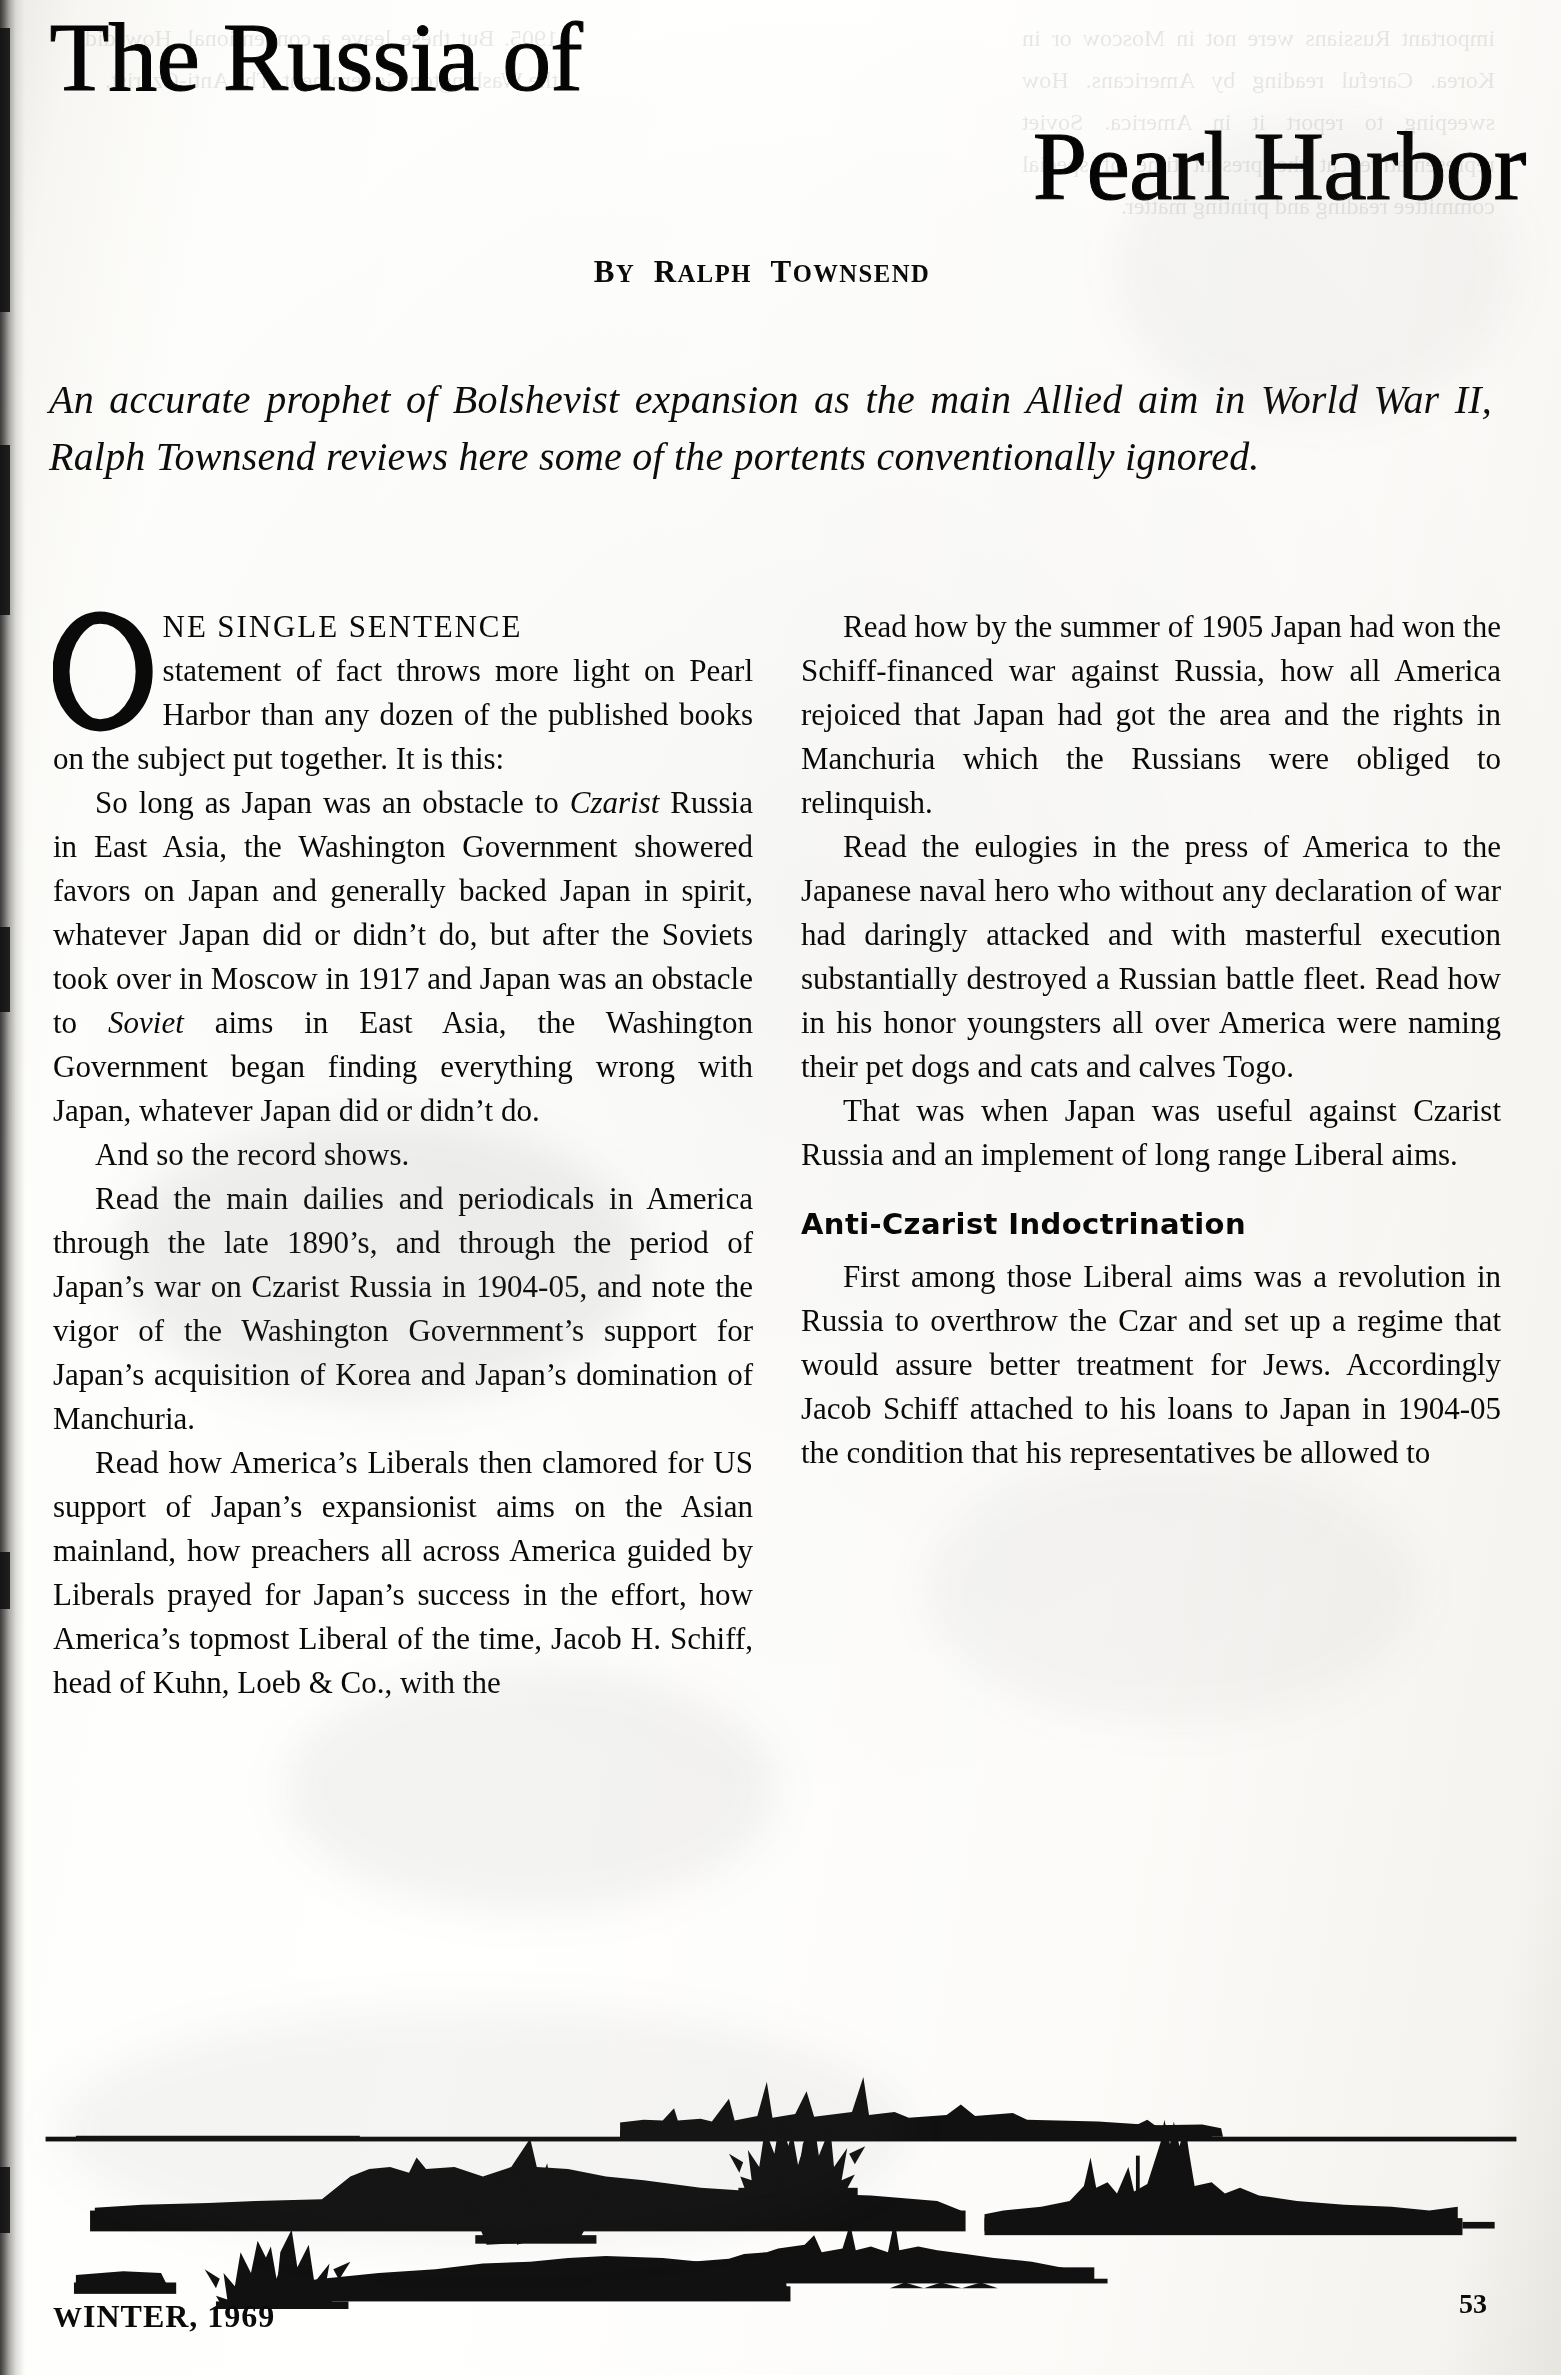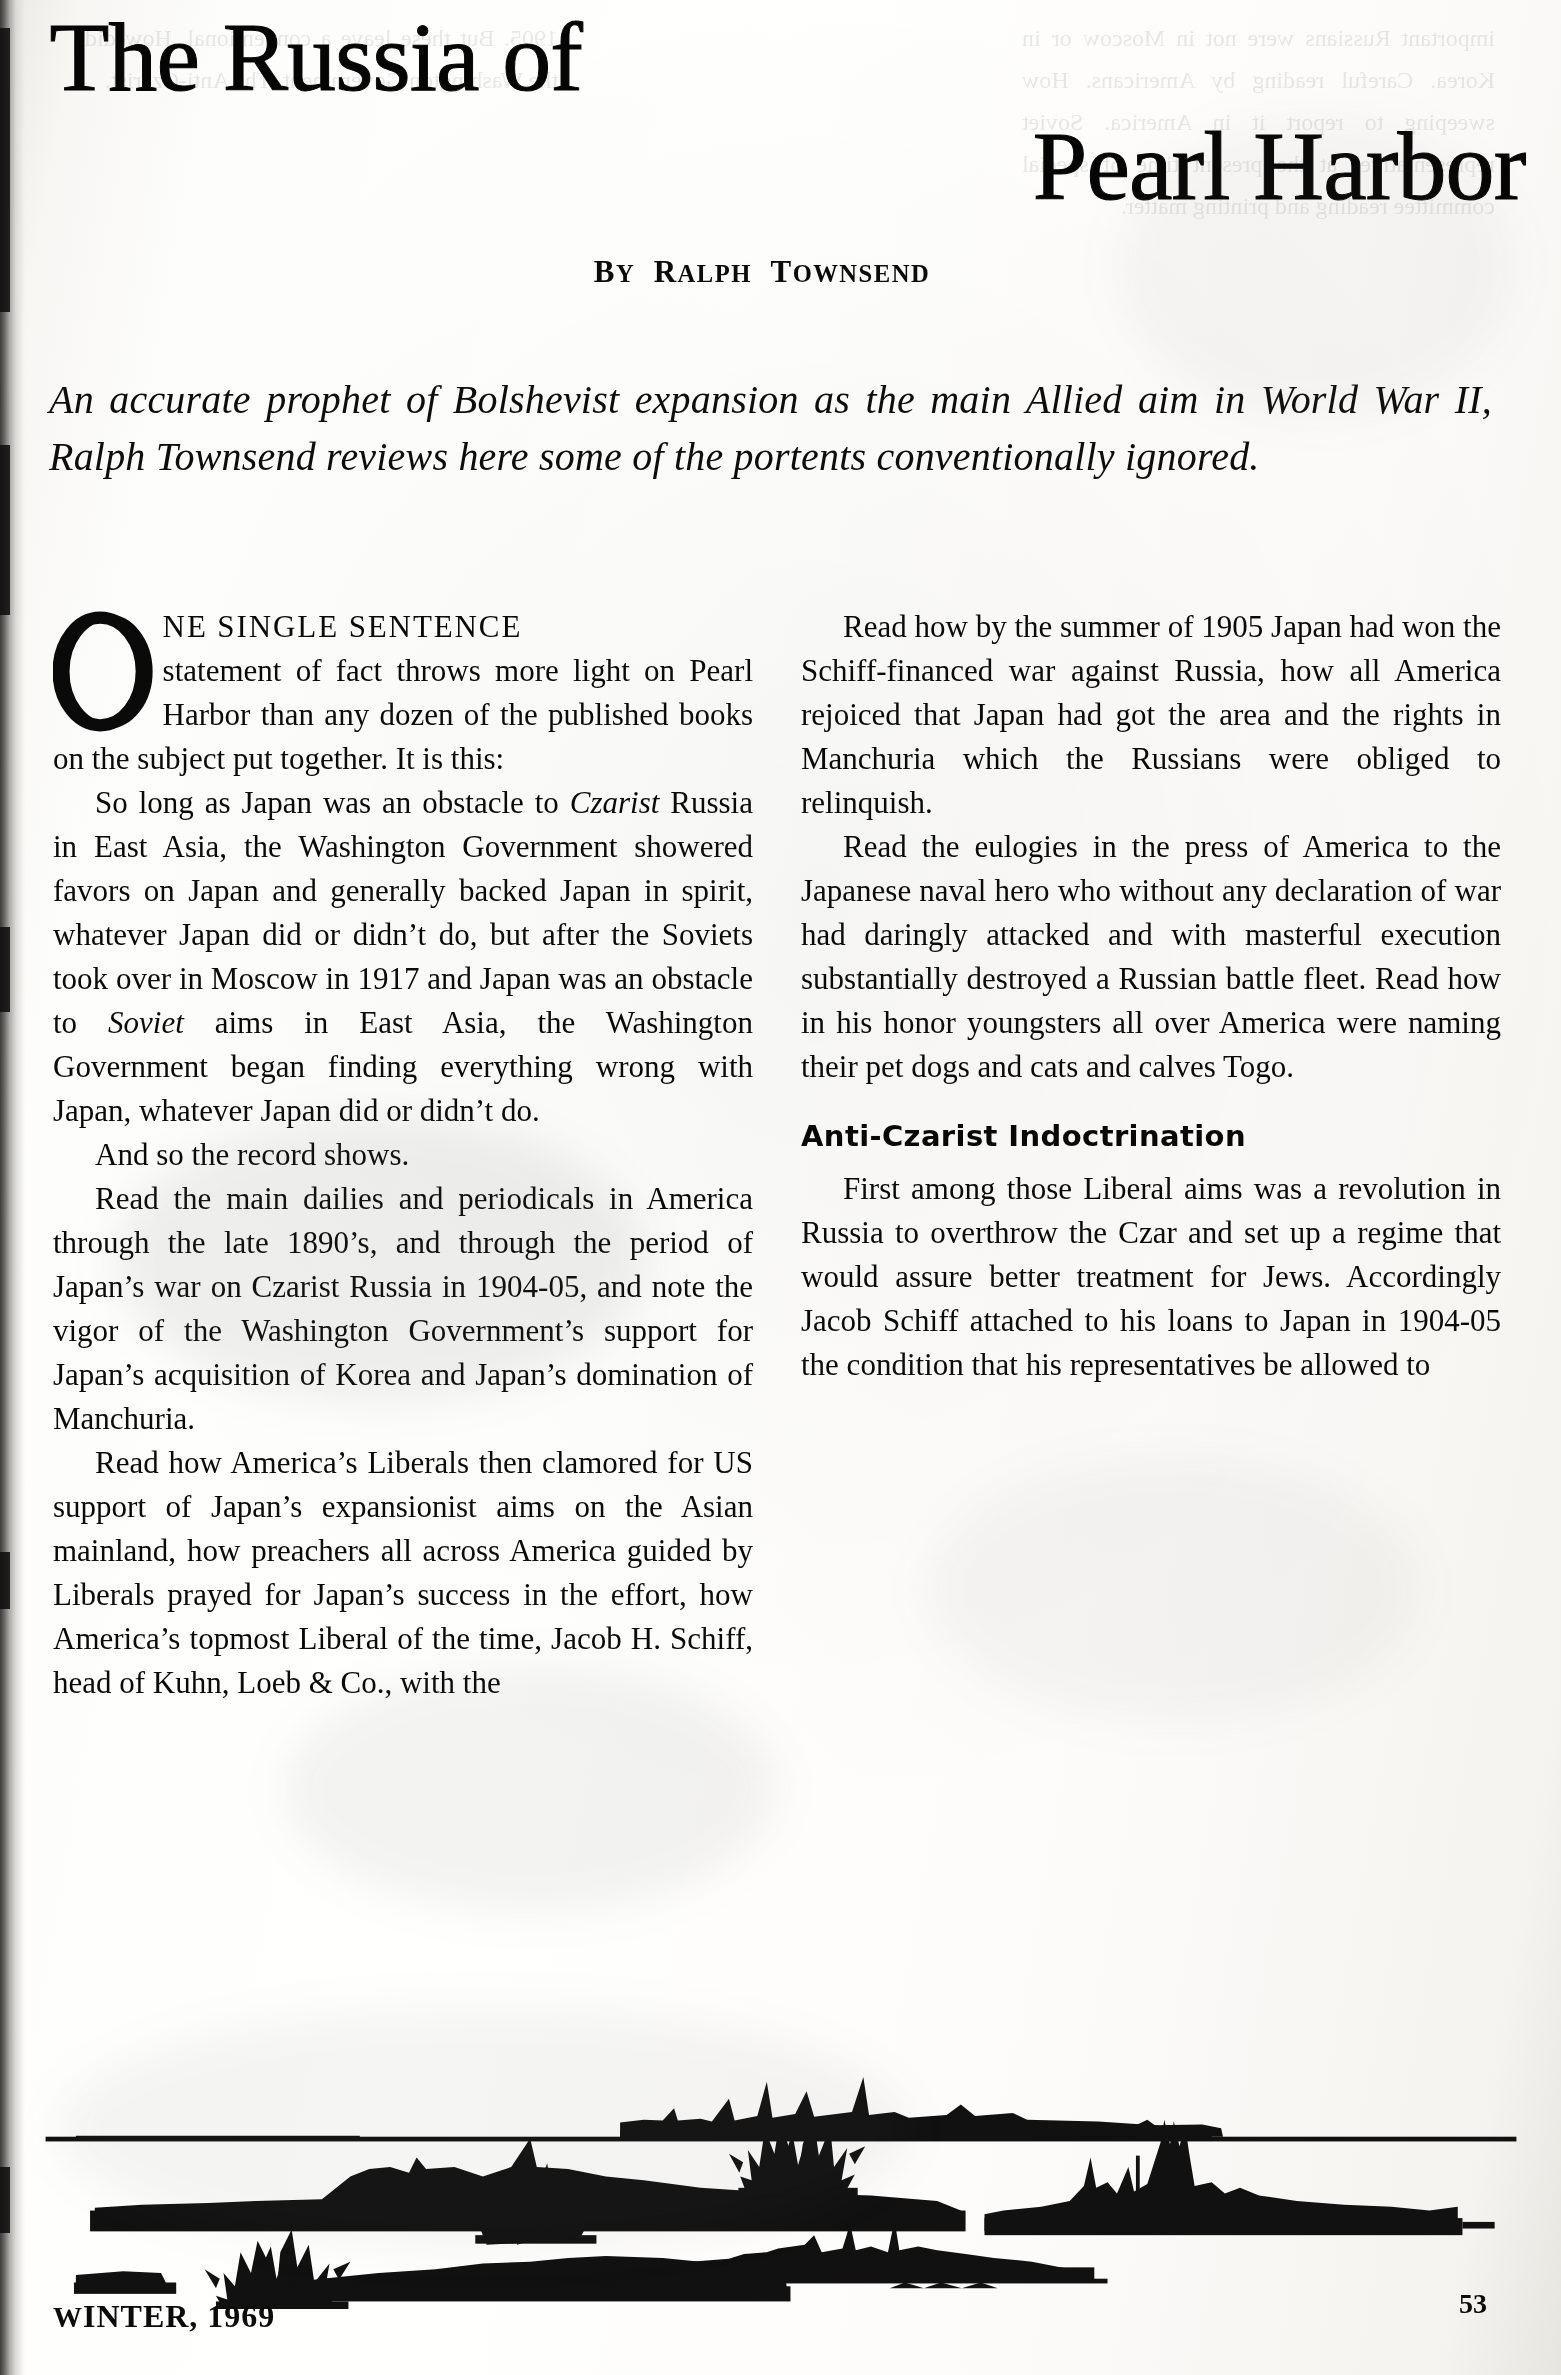--- a/index.html
+++ b/index.html
@@ -268,20 +268,21 @@
         <p>And so the record shows.</p>
 
         <p>Read the main dailies and periodicals in America through the late 1890’s, and through the period of Japan’s war on Czarist Russia in 1904-05, and note the vigor of the Washington Government’s support for Japan’s acquisition of Korea and Japan’s domination of Manchuria.</p>
 
         <p>Read how America’s Liberals then clamored for US support of Japan’s expansionist aims on the Asian mainland, how preachers all across America guided by Liberals prayed for Japan’s success in the effort, how America’s topmost Liberal of the time, Jacob H. Schiff, head of Kuhn, Loeb &amp; Co., with the</p>
       </div>
 
       <div class="col col-right">
         <p>Read how by the summer of 1905 Japan had won the Schiff-financed war against Russia, how all America rejoiced that Japan had got the area and the rights in Manchuria which the Russians were obliged to relinquish.</p>
         <p>Read the eulogies in the press of America to the Japanese naval hero who without any declaration of war had daringly attacked and with masterful execution substantially destroyed a Russian battle fleet. Read how in his honor youngsters all over America were naming their pet dogs and cats and calves Togo.</p>
+        <p>That was when Japan was useful against Czarist Russia and an implement of long range Liberal aims.</p>
 
         <div class="subhead">Anti-Czarist Indoctrination</div>
 
         <p>First among those Liberal aims was a revolution in Russia to overthrow the Czar and set up a regime that would assure better treatment for Jews. Accordingly Jacob Schiff attached to his loans to Japan in 1904-05 the condition that his representatives be allowed to</p>
       </div>
     </div>
 
     <div class="illus">
       <svg viewBox="0 0 1570 300" preserveAspectRatio="none" aria-hidden="true">
         <g fill="#111111">

